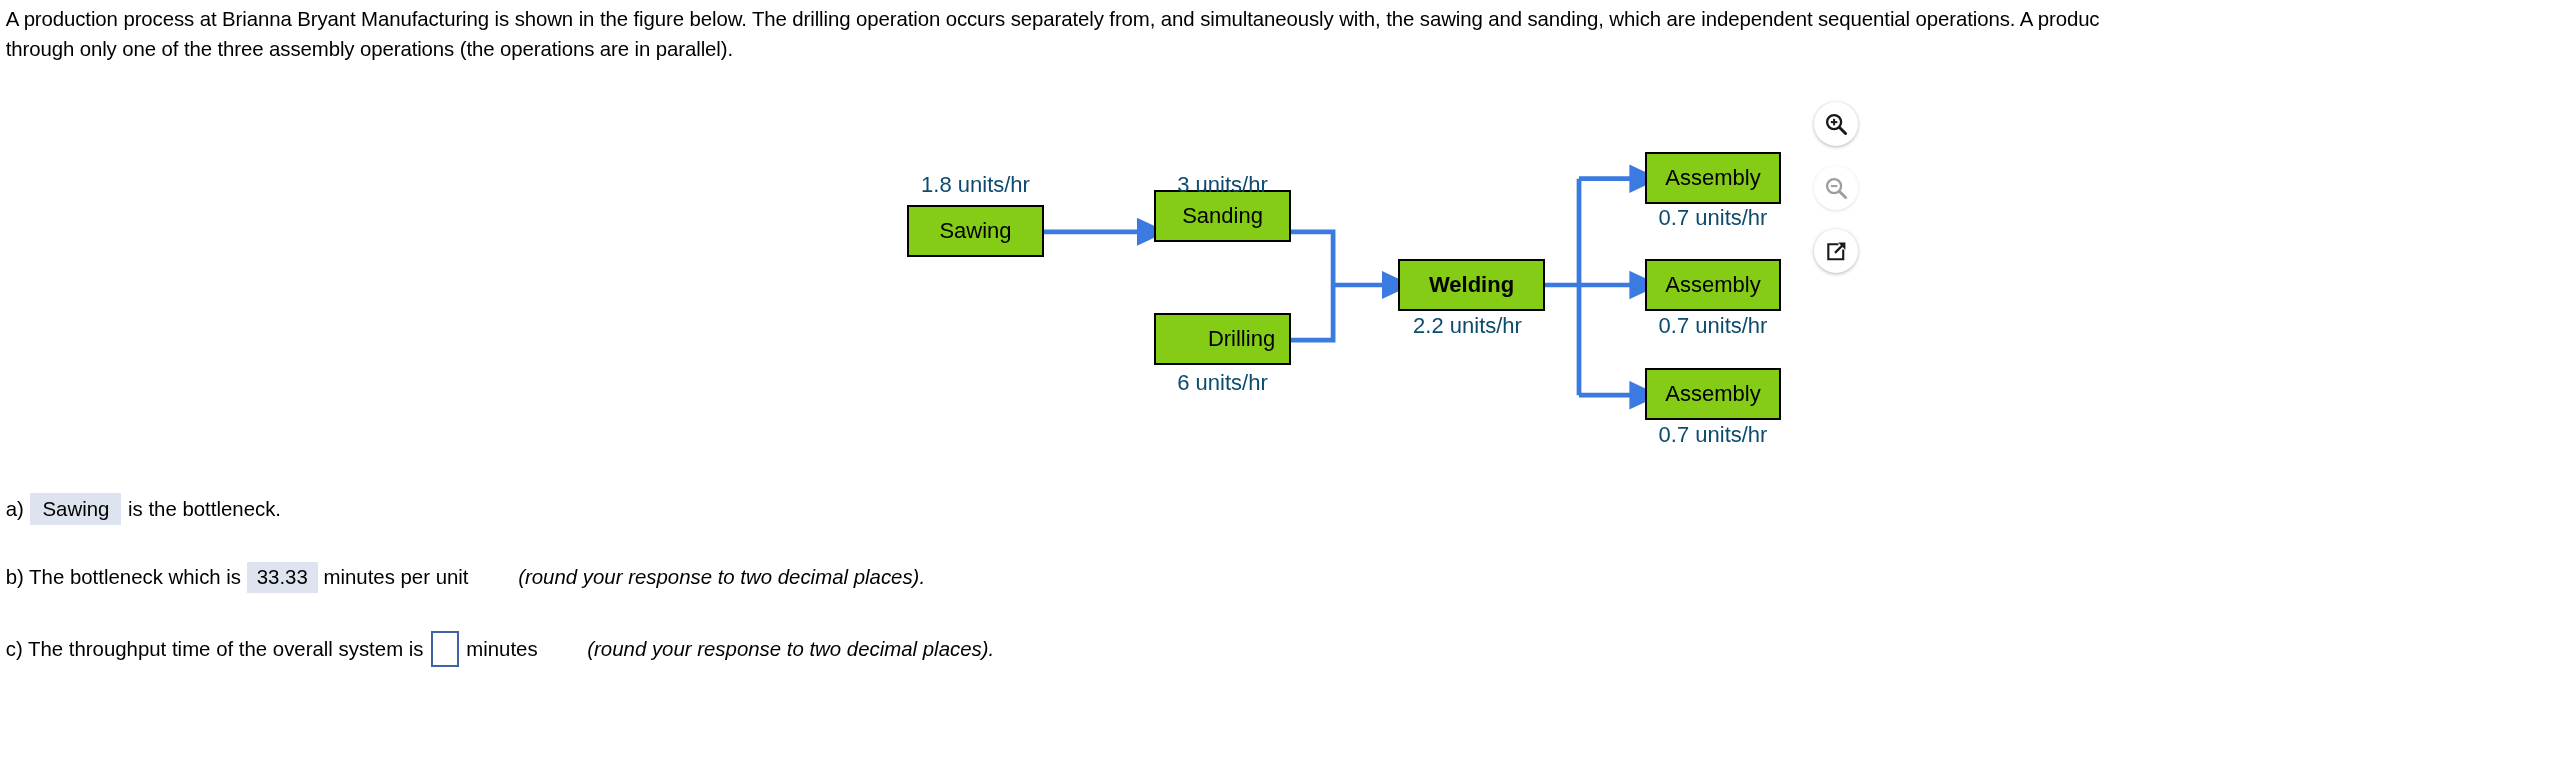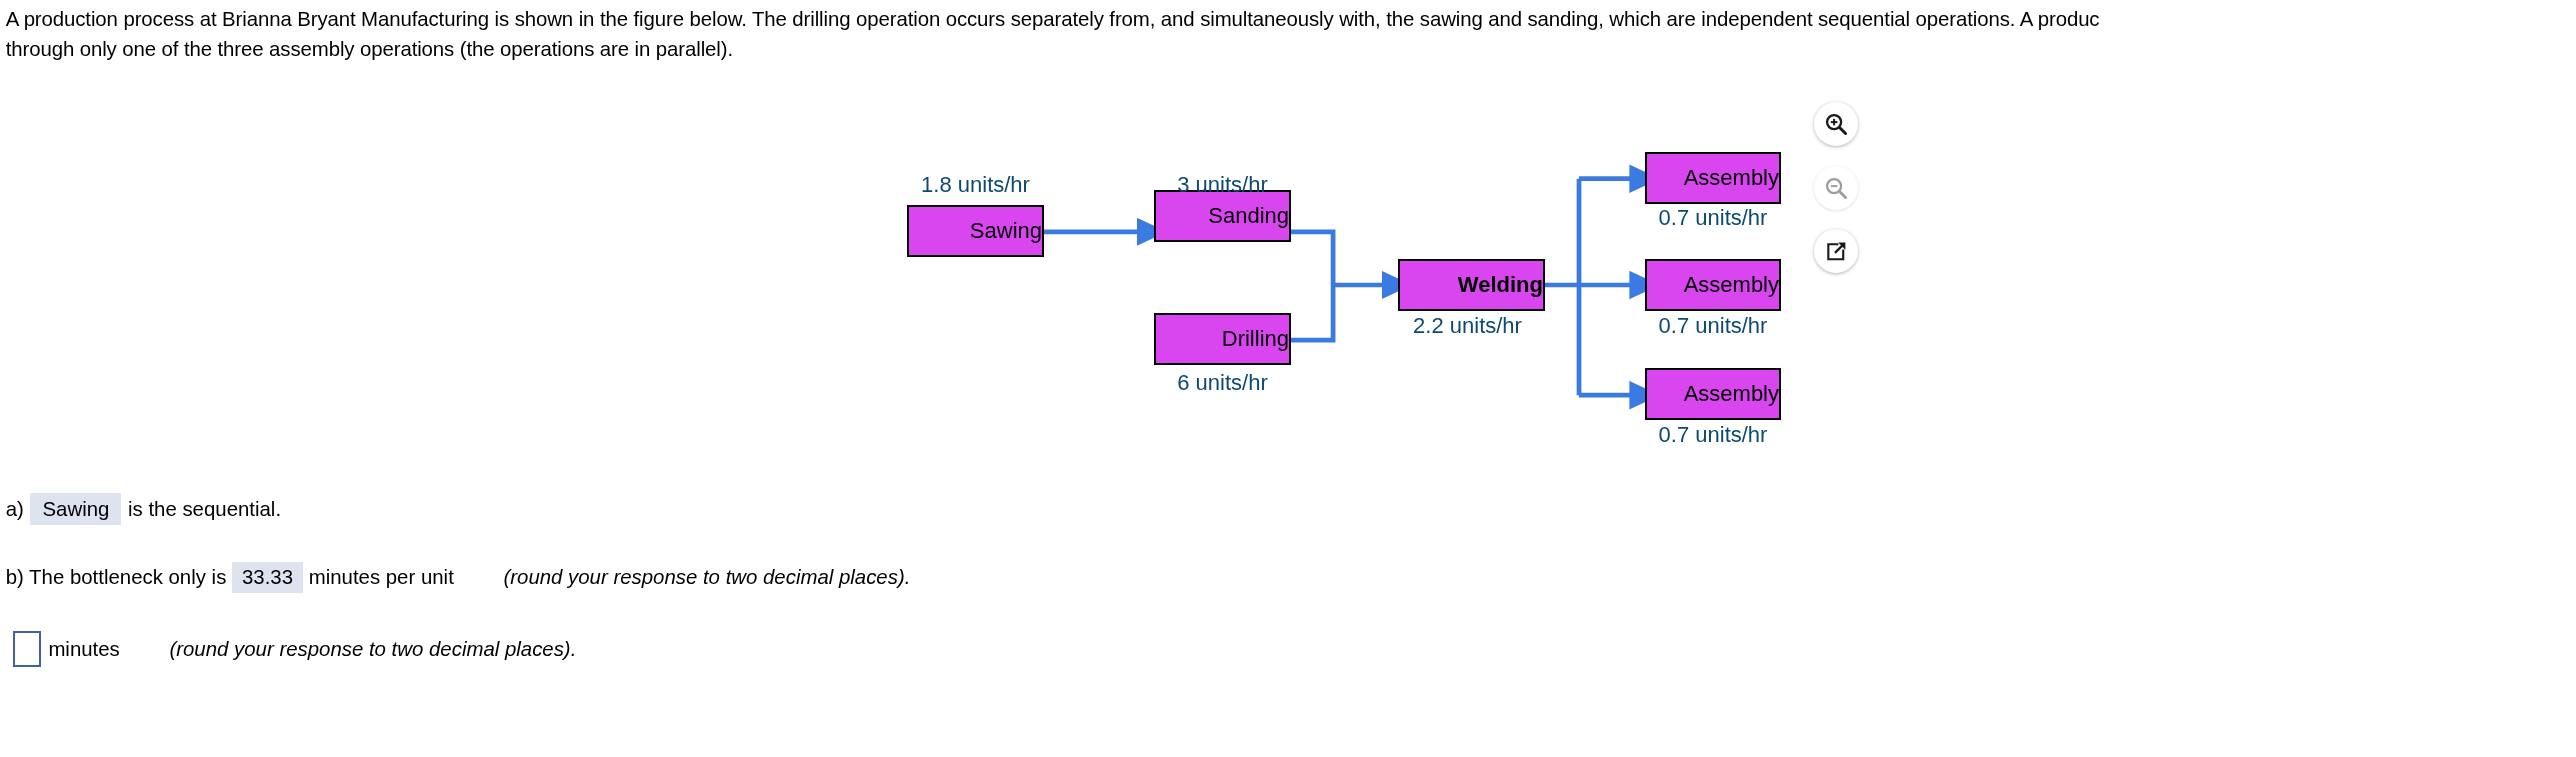--- a/index.html
+++ b/index.html
@@ -34,25 +34,25 @@
     position: absolute;
     left: 0;
     top: 0;
     width: 2576px;
     height: 758px;
     pointer-events: none;
   }
   #diagram .node {
     position: absolute;
     border: 2.8px solid #000000;
-    background: #d946ef;
+    background: #84cc16;
     box-sizing: border-box;
     display: flex;
     align-items: center;
-    justify-content: flex-end;
+    justify-content: center;
     font-size: 22px;
     color: #000000;
     pointer-events: auto;
   }
   #diagram .rate {
     position: absolute;
     font-size: 22px;
     color: #0c4a6e;
     text-align: center;
     white-space: nowrap;
@@ -223,30 +223,31 @@
   <svg width="25" height="25" viewBox="0 0 26 26">
     <polyline points="15,5.5 4.5,5.5 4.5,21 20,21 20,11" fill="none" stroke="#1a1a1a" stroke-width="2.2" stroke-linejoin="miter"></polyline>
     <line x1="11.4" y1="14.4" x2="21" y2="4.8" stroke="#1a1a1a" stroke-width="2.3"></line>
     <polygon points="22.2,3.6 22.2,11.1 14.7,3.6" fill="#1a1a1a"></polygon>
   </svg>
 </div>
 
 <div class="answer-line" id="answer-a">
   <span>a)</span>
   <span class="filled-field" id="field-bottleneck-name">Sawing</span>
-  <span>is the sequential.</span>
+  <span>is the bottleneck.</span>
 </div>
 
 <div class="answer-line" id="answer-b">
-  <span>b) The bottleneck only is</span>
+  <span>b) The bottleneck which is</span>
   <span class="filled-field" id="field-bottleneck-time">33.33</span>
   <span>minutes per unit</span>
   <span class="sp">&nbsp;</span>
   <span class="italic-note">(round your response to two decimal places).</span>
 </div>
 
 <div class="answer-line" id="answer-c">
+  <span>c) The throughput time of the overall system is</span>
   <span id="field-throughput-time"></span>
   <span>minutes</span>
   <span class="sp">&nbsp;</span>
   <span class="italic-note">(round your response to two decimal places).</span>
 </div>
 
 
 </body></html>

